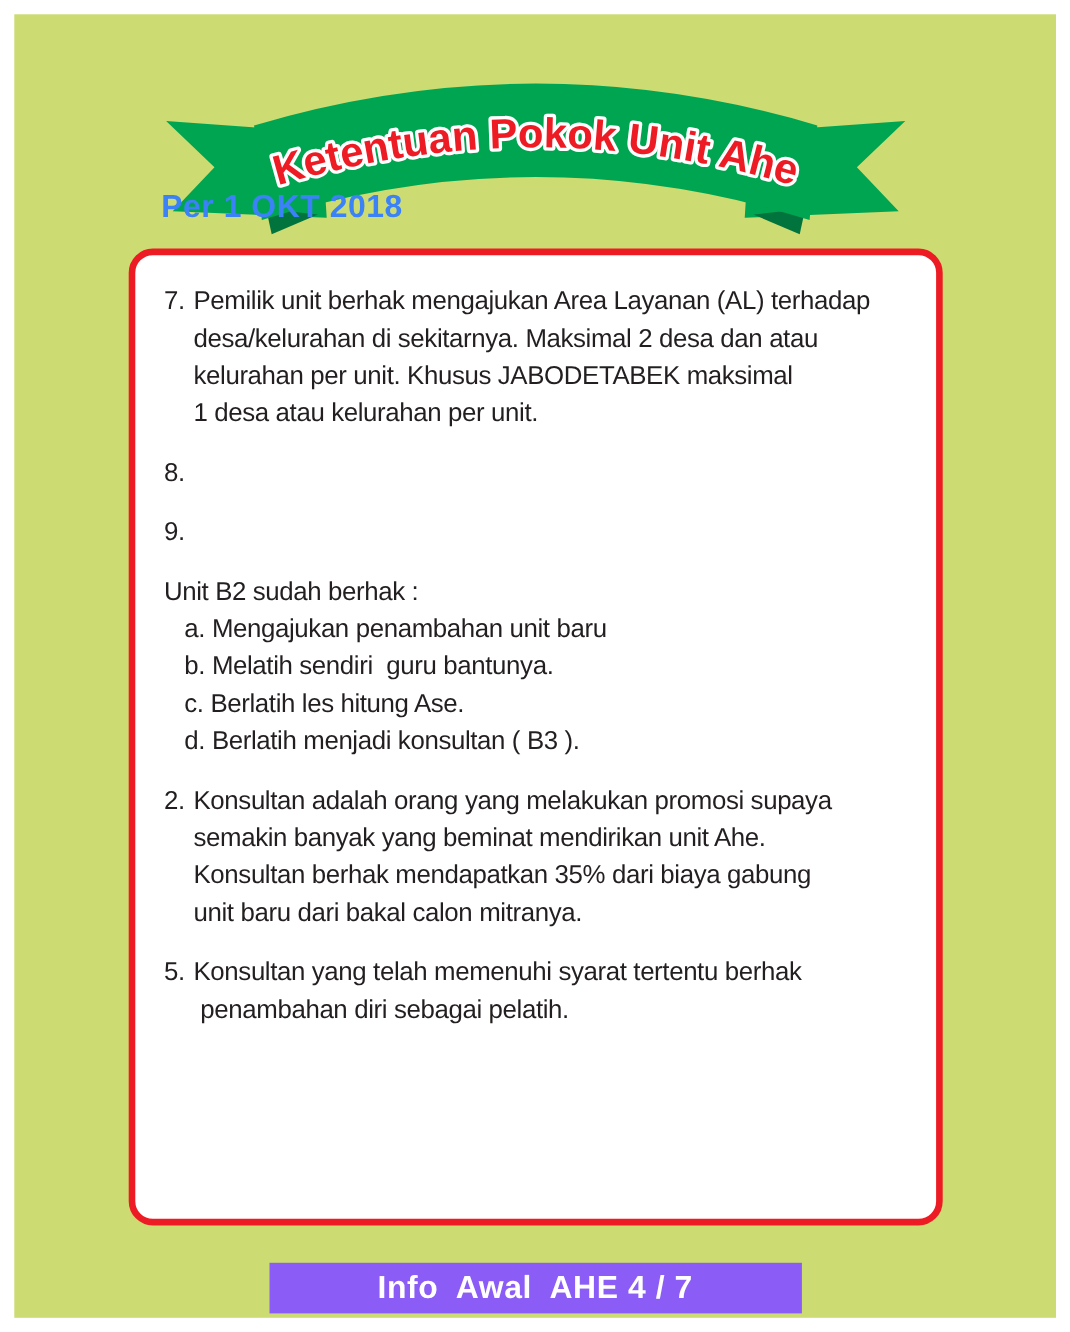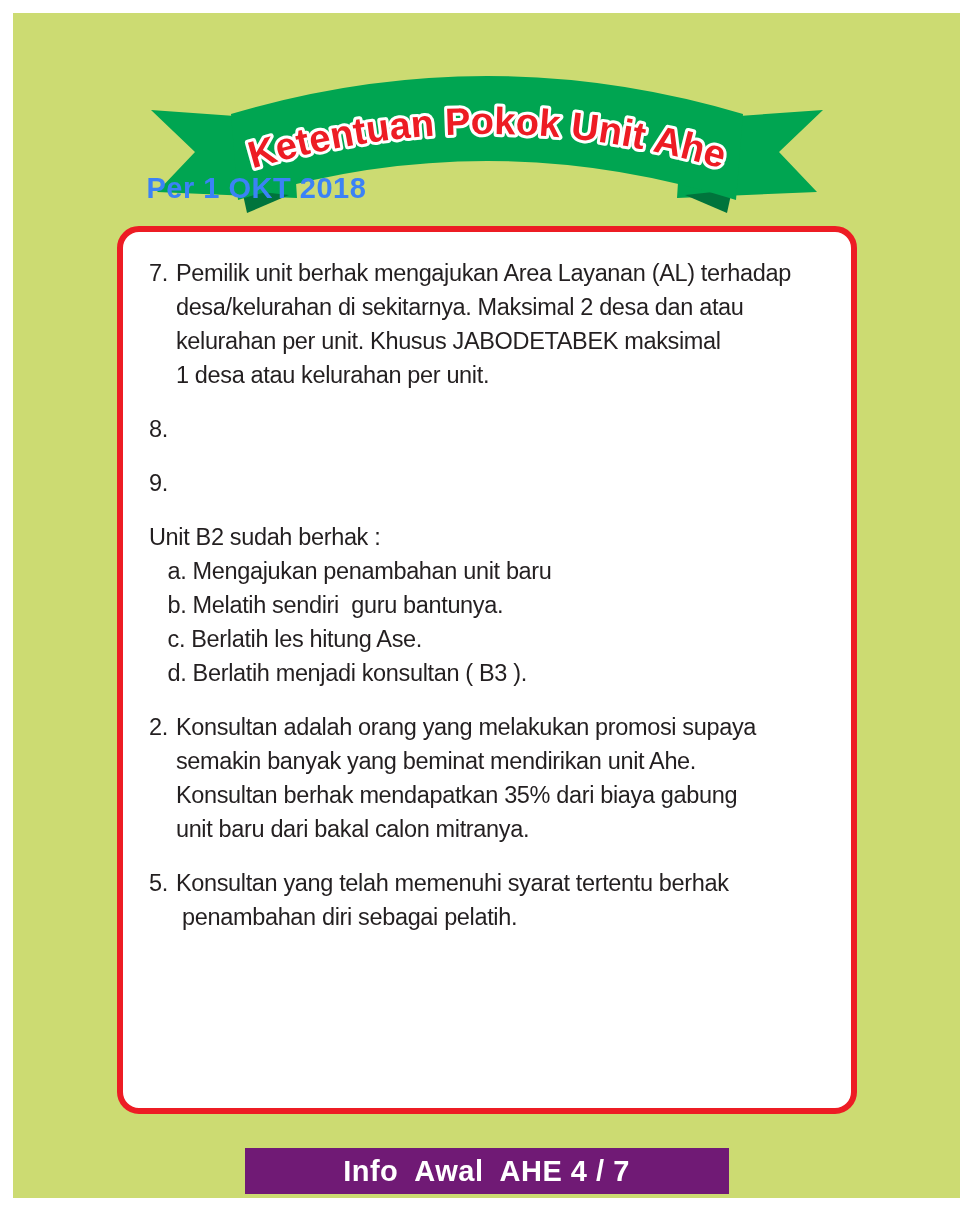--- a/index.html
+++ b/index.html
@@ -63,21 +63,21 @@
     letter-spacing: -0.35px;
   }
   .rule-num { flex: 0 0 auto; margin-right: 8px; }
   .rule-body { white-space: pre; }
   
   .footer-bar {
     position: absolute;
     left: 50%; bottom: 17px;
     transform: translateX(-50%);
     width: 484px; height: 46px;
-    background: #701a75;
+    background: #8b5cf6;
     display: flex;
     align-items: center;
     justify-content: center;
   }
   .footer-label {
     color: #ffffff;
     font-weight: bold;
     font-size: 29px;
     letter-spacing: 0.5px;
     white-space: pre;

